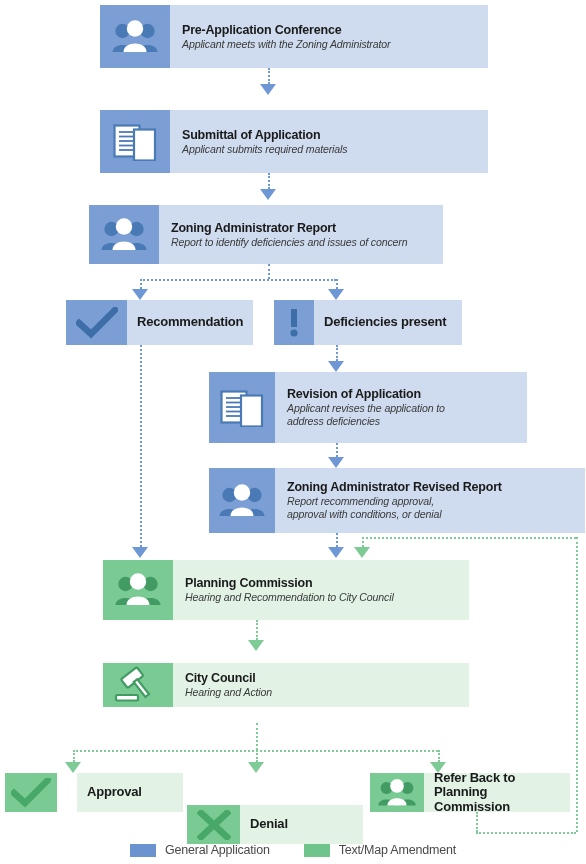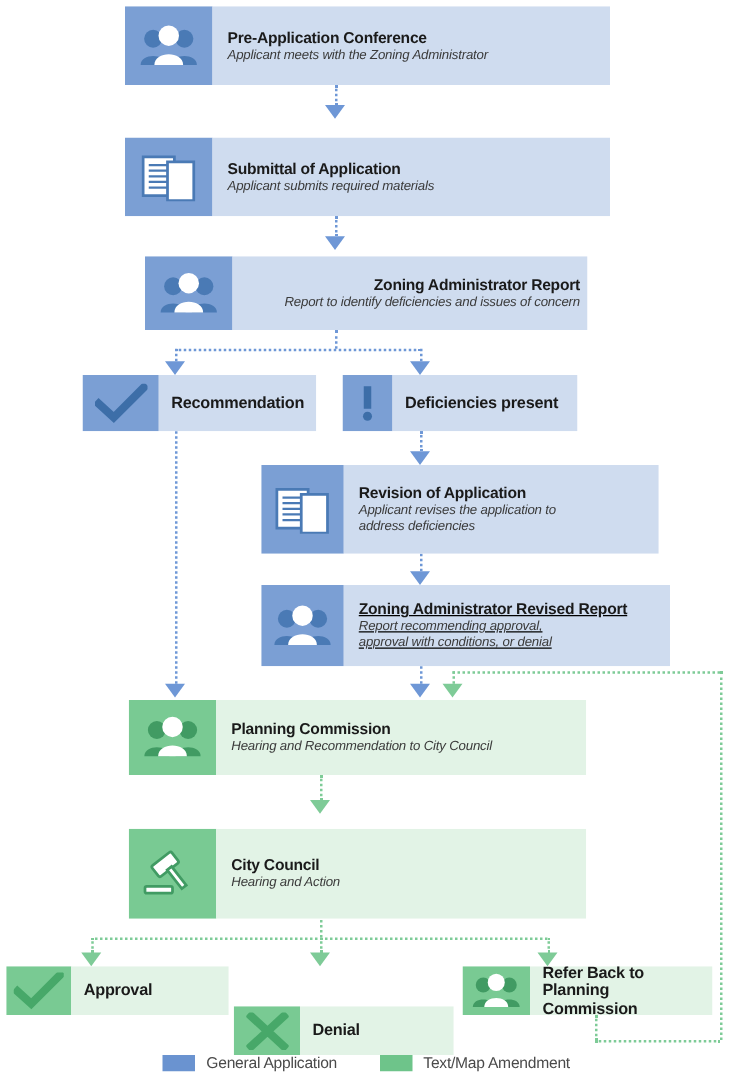--- a/index.html
+++ b/index.html
@@ -184,21 +184,21 @@
         </g>
         <rect x="21" y="6.5" width="21" height="31" fill="#ffffff" stroke="#4a7ab5" stroke-width="2.2"></rect>
       </svg>
     </div>
     <div class="text-cell blue-body">
       <div class="title">Submittal of Application</div>
       <div class="subtitle">Applicant submits required materials</div>
     </div>
   </div>
 
-  <div class="node blue" style="left:116px; top:205px; width:354px; height:59px;text-align:right;">
+  <div class="node blue" style="left:89px; top:205px; width:354px; height:59px;">
     <div class="icon-cell" style="width:70px;">
       <svg width="46" height="36" viewBox="0 0 46 36" aria-hidden="true">
         <circle cx="10.5" cy="12" r="7.2" fill="#4a7ab5"></circle>
         <path d="M0.5 33 C0.5 23.5 20.5 23.5 20.5 33 Z" fill="#4a7ab5"></path>
         <circle cx="35.5" cy="12" r="7.2" fill="#4a7ab5"></circle>
         <path d="M25.5 33 C25.5 23.5 45.5 23.5 45.5 33 Z" fill="#4a7ab5"></path>
         <circle cx="23" cy="9.5" r="8.2" fill="#ffffff"></circle>
         <path d="M11.5 33 C11.5 21.5 34.5 21.5 34.5 33 Z" fill="#ffffff"></path>
       </svg>
     </div>
@@ -245,21 +245,21 @@
       <svg width="16" height="32" viewBox="0 0 16 32" aria-hidden="true">
         <rect x="5" y="2" width="6" height="18" fill="#3d6ea8"></rect>
         <circle cx="8" cy="26" r="3.6" fill="#3d6ea8"></circle>
       </svg>
     </div>
     <div class="text-cell blue-body">
       <div class="title">Deficiencies present</div>
     </div>
   </div>
 
-  <div class="node blue" style="left:209px; top:468px; width:327px; height:65px;text-decoration:underline;">
+  <div class="node blue" style="left:209px; top:468px; width:376px; height:65px;">
     <div class="icon-cell" style="width:66px;">
       <svg width="46" height="36" viewBox="0 0 46 36" aria-hidden="true">
         <circle cx="10.5" cy="12" r="7.2" fill="#4a7ab5"></circle>
         <path d="M0.5 33 C0.5 23.5 20.5 23.5 20.5 33 Z" fill="#4a7ab5"></path>
         <circle cx="35.5" cy="12" r="7.2" fill="#4a7ab5"></circle>
         <path d="M25.5 33 C25.5 23.5 45.5 23.5 45.5 33 Z" fill="#4a7ab5"></path>
         <circle cx="23" cy="9.5" r="8.2" fill="#ffffff"></circle>
         <path d="M11.5 33 C11.5 21.5 34.5 21.5 34.5 33 Z" fill="#ffffff"></path>
       </svg>
     </div>
@@ -280,37 +280,37 @@
         <circle cx="23" cy="9.5" r="8.2" fill="#ffffff"></circle>
         <path d="M11.5 33 C11.5 21.5 34.5 21.5 34.5 33 Z" fill="#ffffff"></path>
       </svg>
     </div>
     <div class="text-cell green-body">
       <div class="title">Planning Commission</div>
       <div class="subtitle">Hearing and Recommendation to City Council</div>
     </div>
   </div>
 
-  <div class="node green" style="left:103px; top:663px; width:366px; height:72px;">
+  <div class="node green" style="left:103px; top:663px; width:366px; height:44px;">
     <div class="icon-cell" style="width:70px;">
       <svg width="48" height="38" viewBox="0 0 48 38" aria-hidden="true">
         <g transform="rotate(-38 24 19)">
           <rect x="14" y="4" width="20" height="11" rx="1.6" fill="#ffffff" stroke="#419b63" stroke-width="2.2"></rect>
           <rect x="22.5" y="14" width="4.5" height="19" fill="#ffffff" stroke="#419b63" stroke-width="2.2"></rect>
         </g>
         <rect x="2" y="29" width="22" height="5.5" rx="1.4" fill="#ffffff" stroke="#419b63" stroke-width="2.2"></rect>
       </svg>
     </div>
     <div class="text-cell green-body">
       <div class="title">City Council</div>
       <div class="subtitle">Hearing and Action</div>
     </div>
   </div>
 
-  <div class="node green chip" style="left:5px; top:773px; width:178px; height:39px;">
+  <div class="node green chip" style="left:5px; top:773px; width:178px; height:39px;gap:20px;">
     <div class="icon-cell" style="width:52px;">
       <svg width="40" height="30" viewBox="0 0 40 30" aria-hidden="true">
         <path d="M3 15 L14 25 L37 2" fill="none" stroke="#47a869" stroke-width="6.5" stroke-linecap="square"></path>
       </svg>
     </div>
     <div class="text-cell green-body">
       <div class="title">Approval</div>
     </div>
   </div>
 

